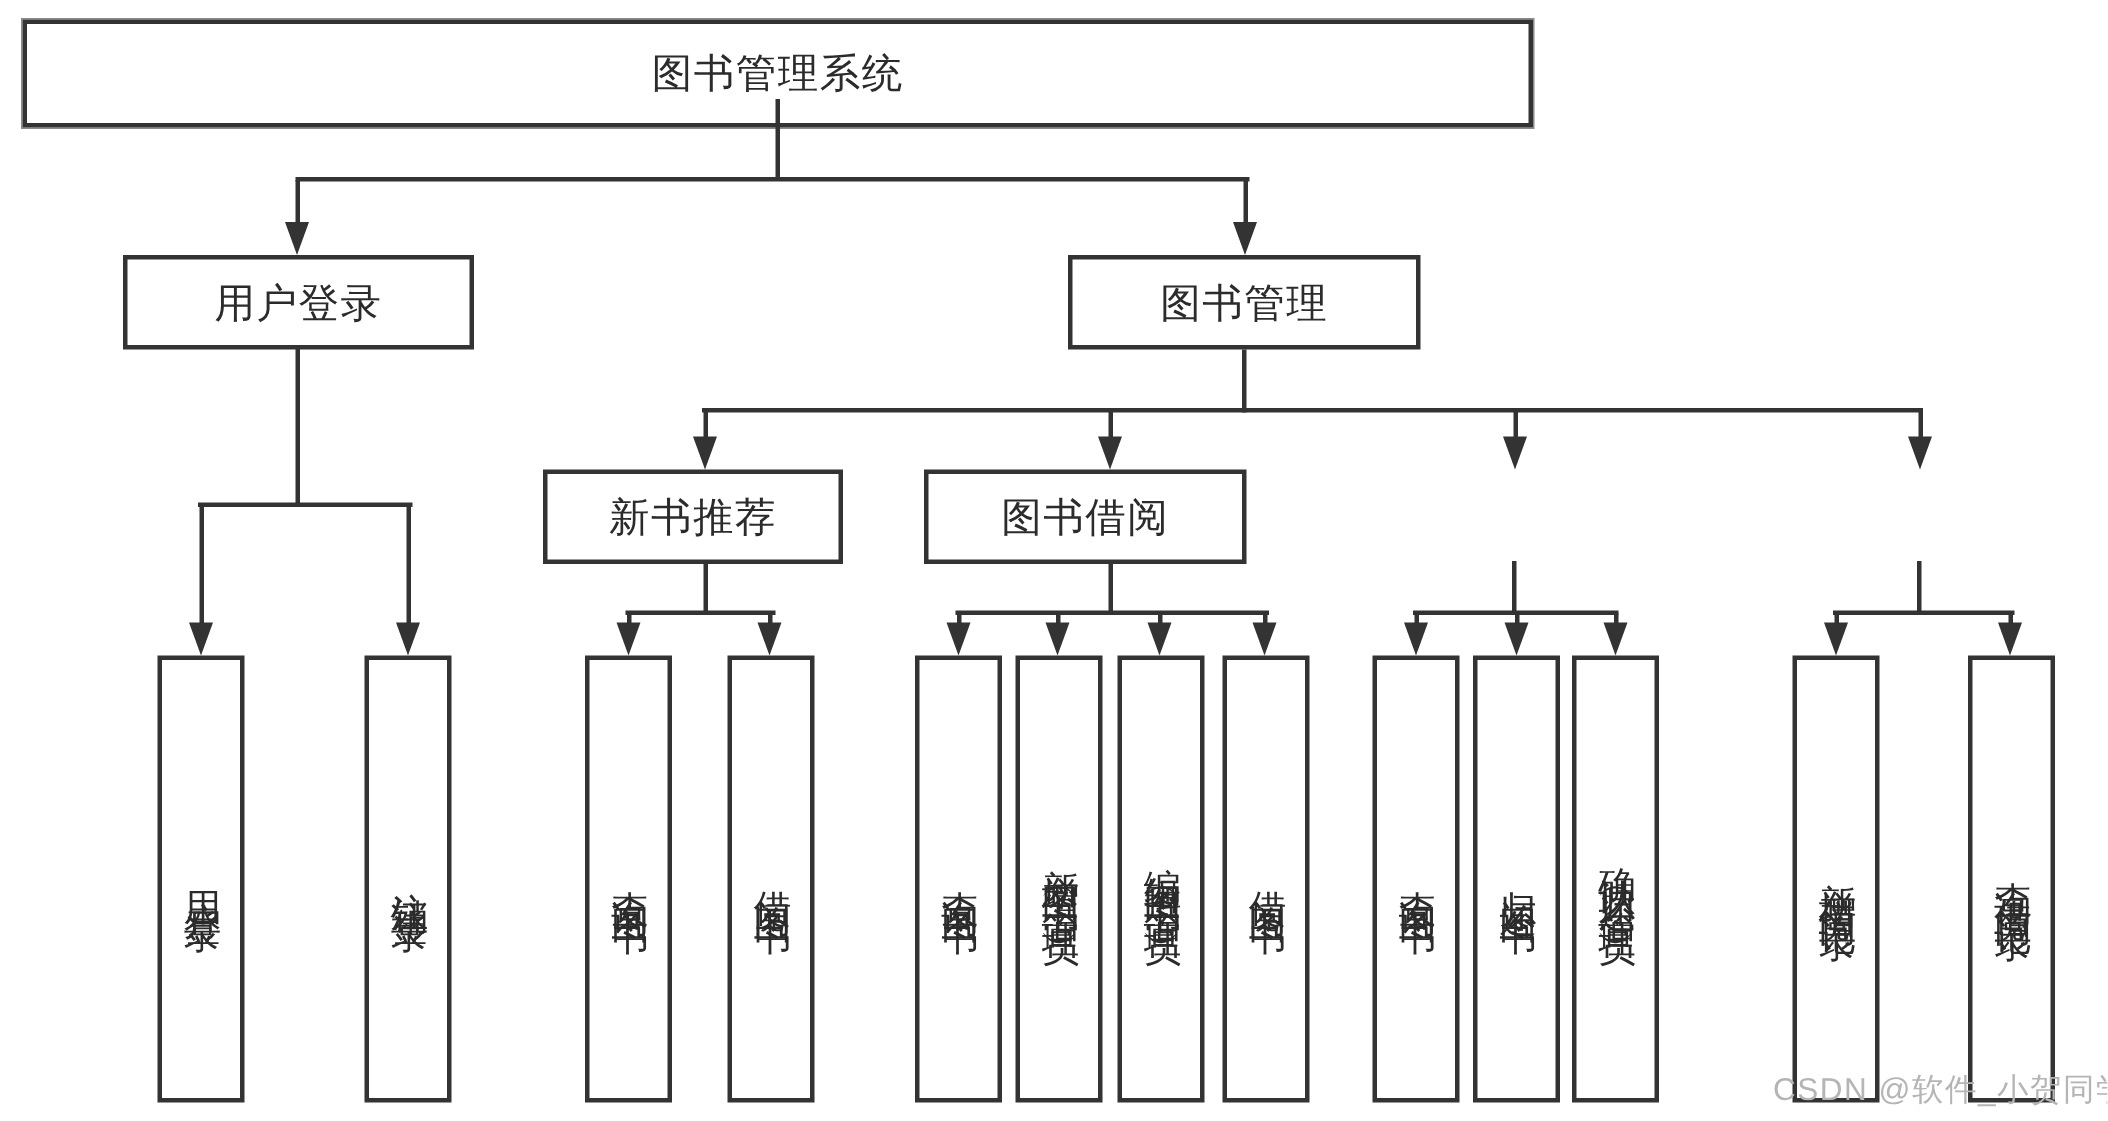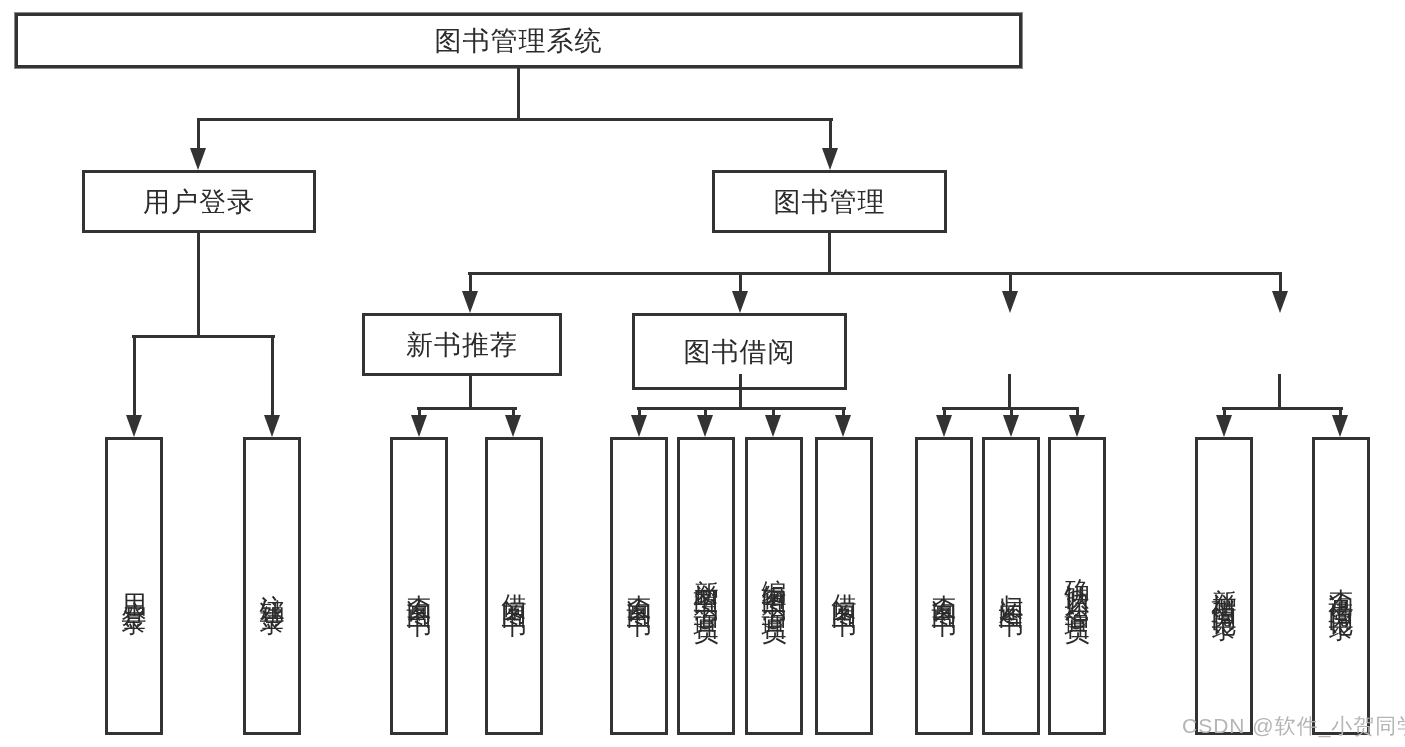--- a/index.html
+++ b/index.html
@@ -33,29 +33,29 @@
   .watermark{
     position:absolute;left:1182px;top:712px;font-size:21px;letter-spacing:1px;
     color:#b5b5b5;white-space:nowrap;
   }
 </style>
 </head>
 <body>
 
 <div class="canvas">
 
-  <div class="box root" style="left:15px;top:13px;width:1007px;height:55px">图书管理系统</div>
+  <div class="box root" style="left:15px;top:13px;width:1007px;height:72px">图书管理系统</div>
 
   <div class="box" style="left:82px;top:170px;width:234px;height:63px">用户登录</div>
 
   <div class="box" style="left:712px;top:170px;width:235px;height:63px">图书管理</div>
 
   <div class="box" style="left:362px;top:313px;width:200px;height:63px">新书推荐</div>
 
-  <div class="box" style="left:632px;top:313px;width:215px;height:77px">图书借阅</div>
+  <div class="box" style="left:616px;top:313px;width:215px;height:63px">图书借阅</div>
 
 
 
   <div class="leaf" style="left:105px">
     <span>用户登录</span>
   </div>
   <div class="leaf" style="left:243px">
     <span>注销登录</span>
   </div>
 

